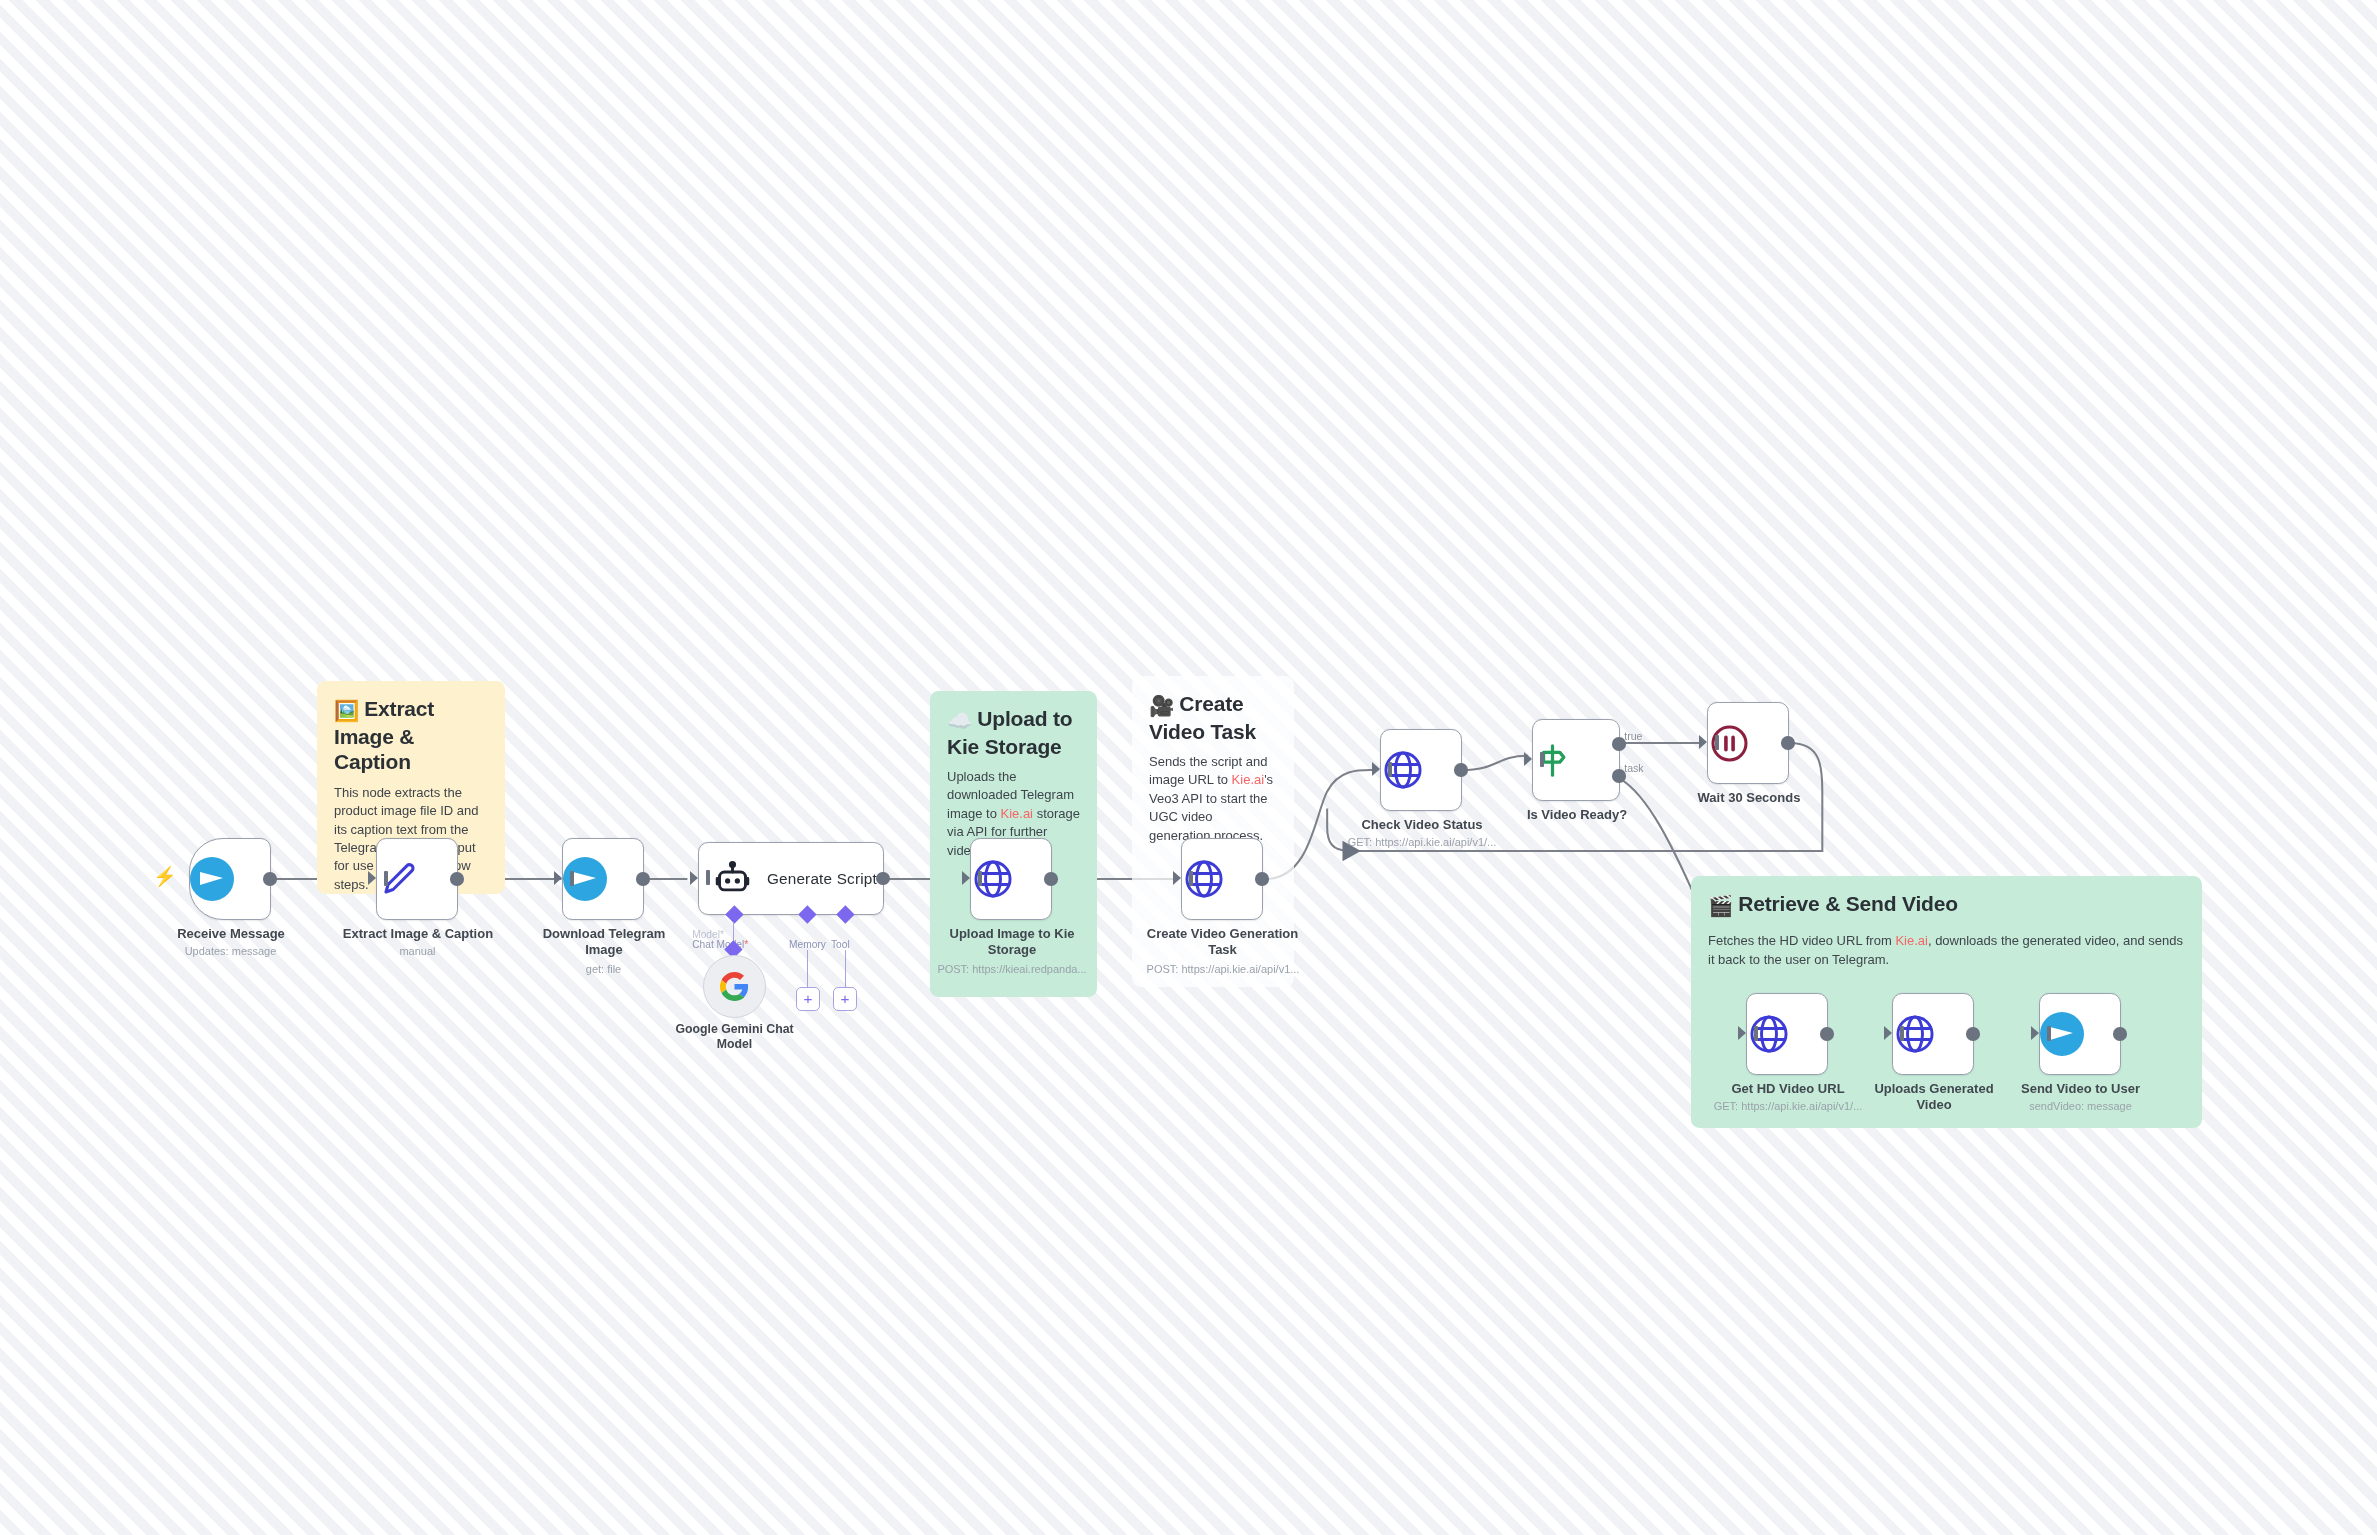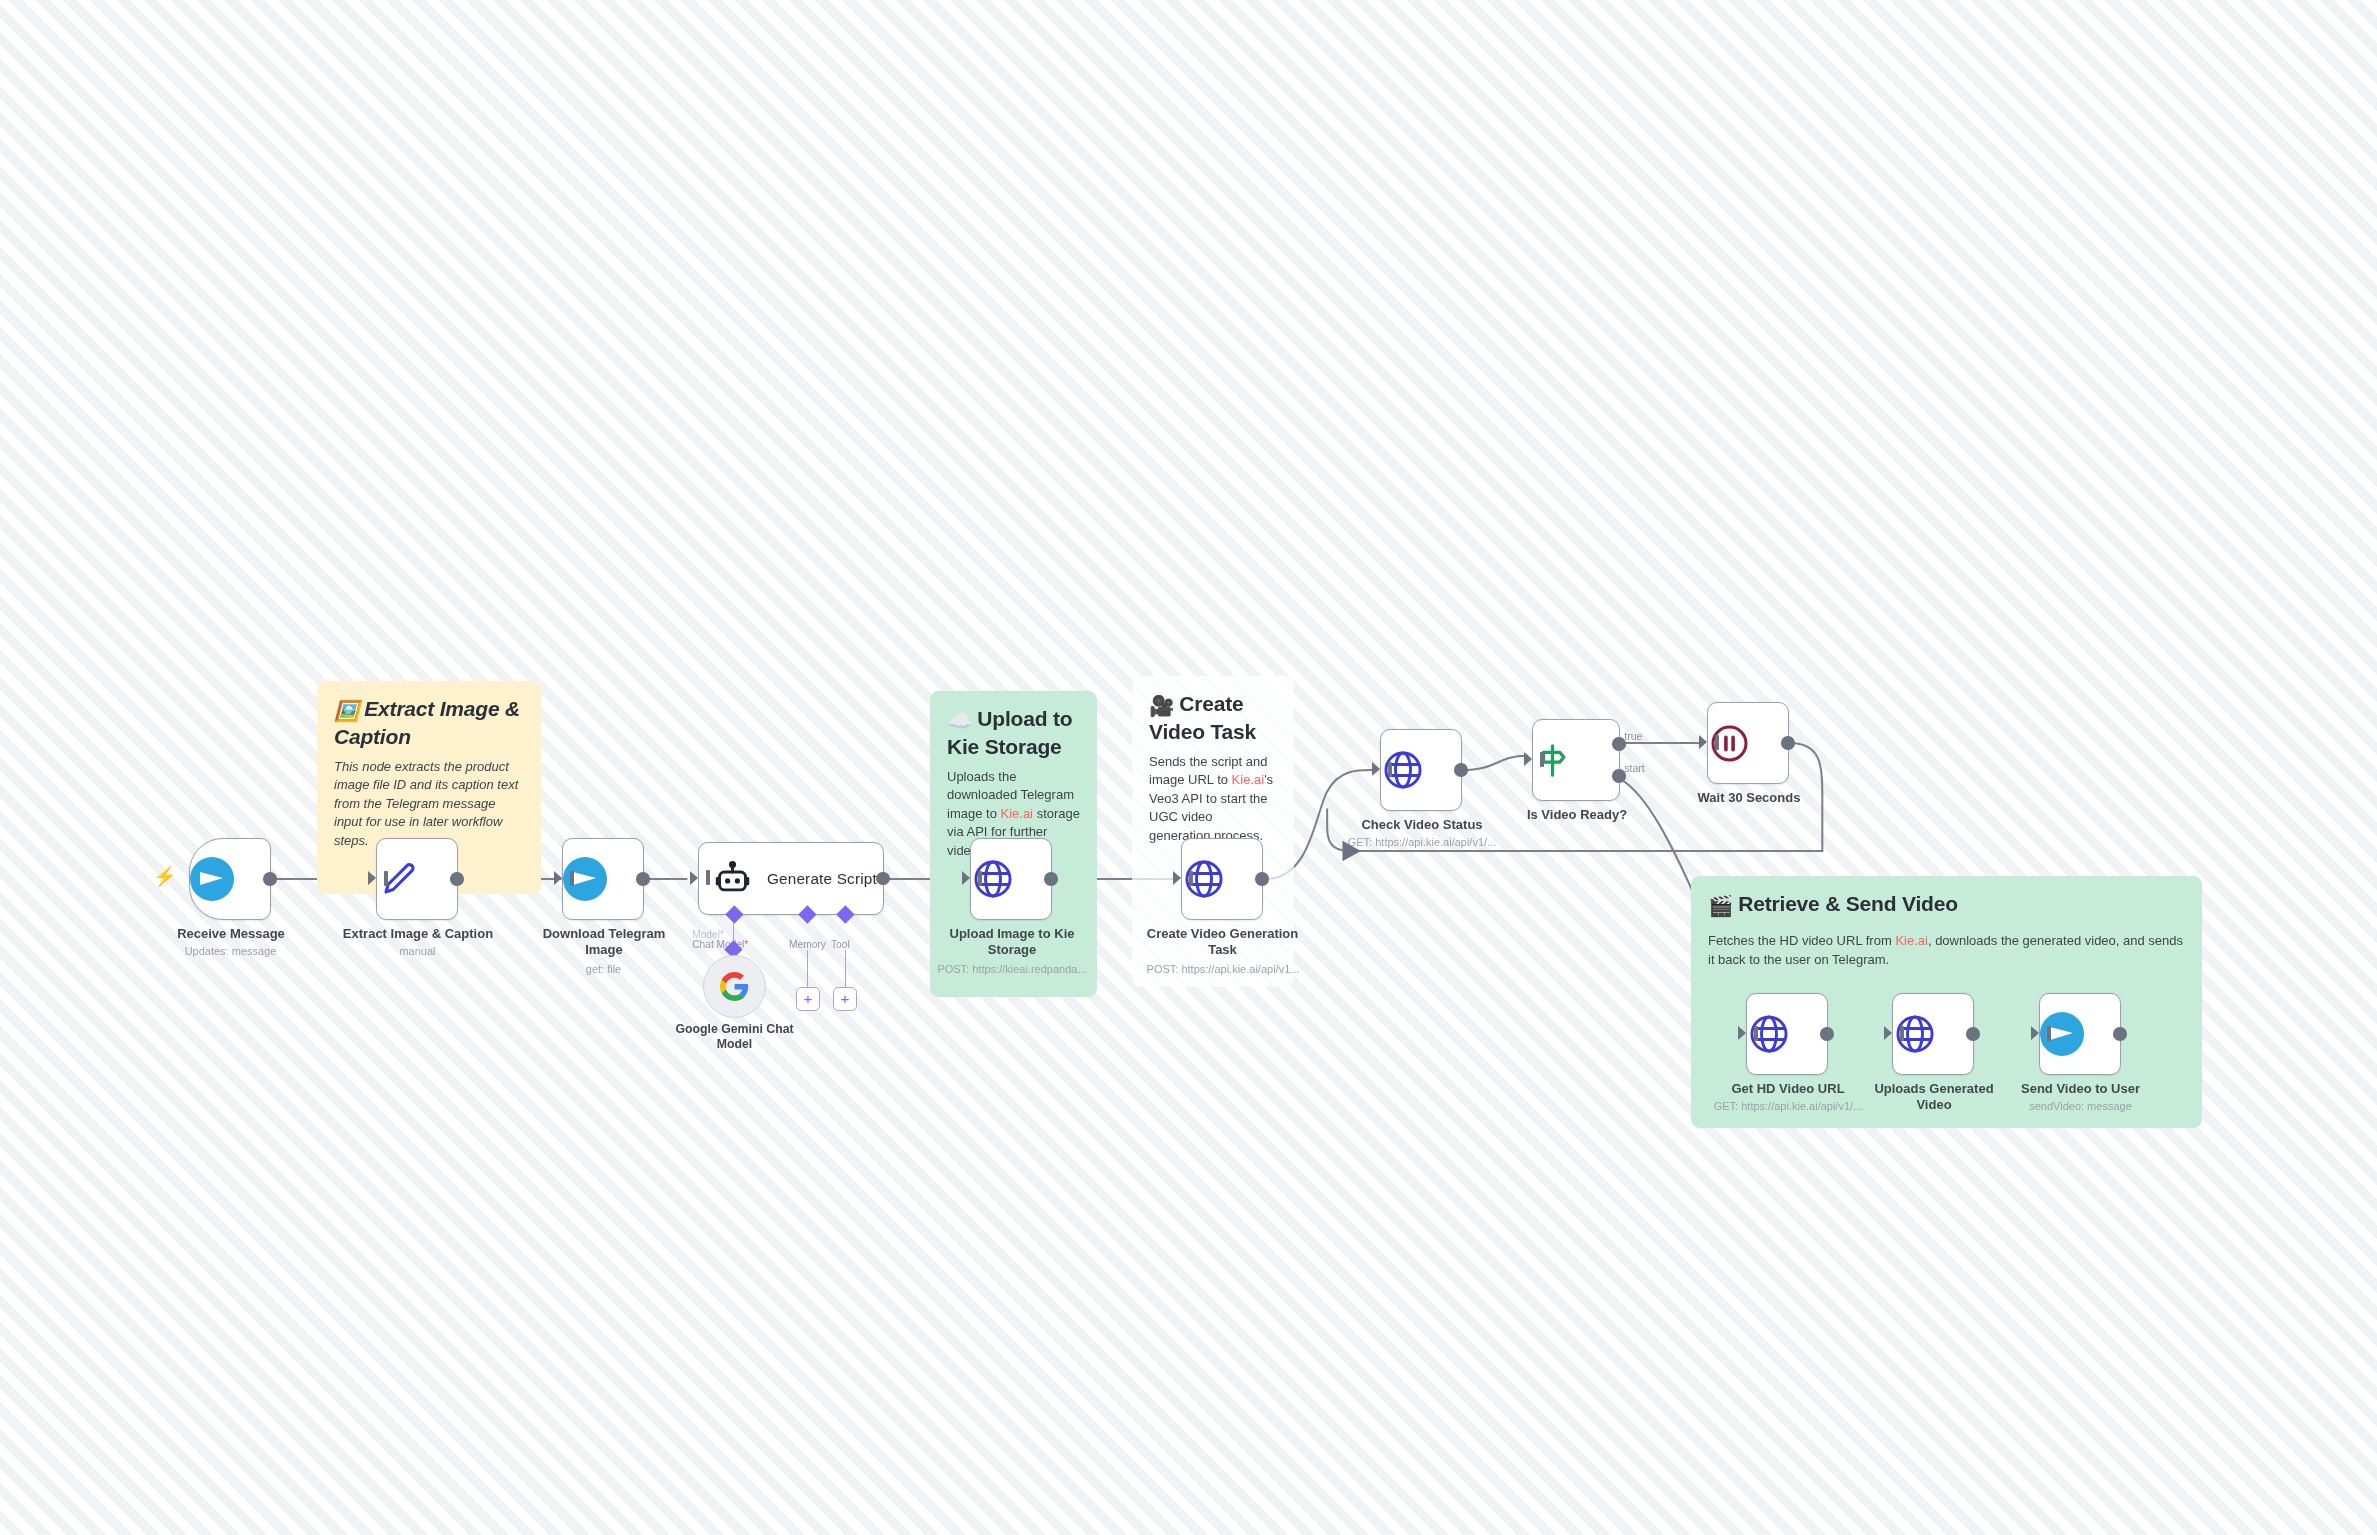--- a/index.html
+++ b/index.html
@@ -212,21 +212,21 @@
       <path d="M 2140,1000 L 1590,1000" marker-end="url(#arrowL)" stroke-width="2.4"></path>
 
       <path d="M 1898,912 C 1930,925 1960,980 1995,1060 C 2020,1120 2030,1195 2048,1215"></path>
 
       <path d="M 2146,1215 L 2220,1215"></path>
 
       <path d="M 2318,1215 L 2392,1215"></path>
     </g>
   </svg>
 
-  <div class="sticky sticky-yellow" style="left:317px; top:681px; width:224px; height:213px;font-style:italic;">
+  <div class="sticky sticky-yellow" style="left:317px; top:681px; width:188px; height:213px;">
     <div class="st-title">
       <span class="emo">🖼️</span><span>Extract Image &amp; Caption</span>
     </div>
     <p class="st-body">This node extracts the product image file ID and its caption text from the Telegram message input for use in later workflow steps.</p>
   </div>
 
 
   <div class="sticky sticky-green" style="left:930px; top:691px; width:167px; height:306px;">
     <div class="st-title">
       <span class="emo">☁️</span><span>Upload to Kie Storage</span>
@@ -363,21 +363,21 @@
   <div class="node" style="left:1532px; top:719px; width:88px; height:82px;">
     <svg class="if-ico" viewBox="0 0 24 24" fill="none" stroke="#22a05b" stroke-width="2" stroke-linecap="round" stroke-linejoin="round">
       <path d="M12 3v18"></path>
       <path d="M6.5 7h10l2.5 3-2.5 3h-10z"></path>
     </svg>
     <span class="port-in"></span>
     <span class="port-out two-a">
       <span class="port-tag">true</span>
     </span>
     <span class="port-out two-b">
-      <span class="port-tag">start</span>
+      <span class="port-tag">task</span>
     </span>
     <span class="node-label" style="top:87px; width:162px; left:-37px;">Is Video Ready?</span>
   </div>
 
   <div class="node" style="left:1707px; top:702px;">
     <svg class="pause-ico" viewBox="0 0 24 24" fill="none" stroke="#8c1f3d" stroke-width="1.7">
       <circle cx="12" cy="12" r="9.2"></circle>
       <path d="M10 8.5v7M14 8.5v7" stroke-linecap="round" stroke-width="2"></path>
     </svg>
     <span class="port-in"></span>

